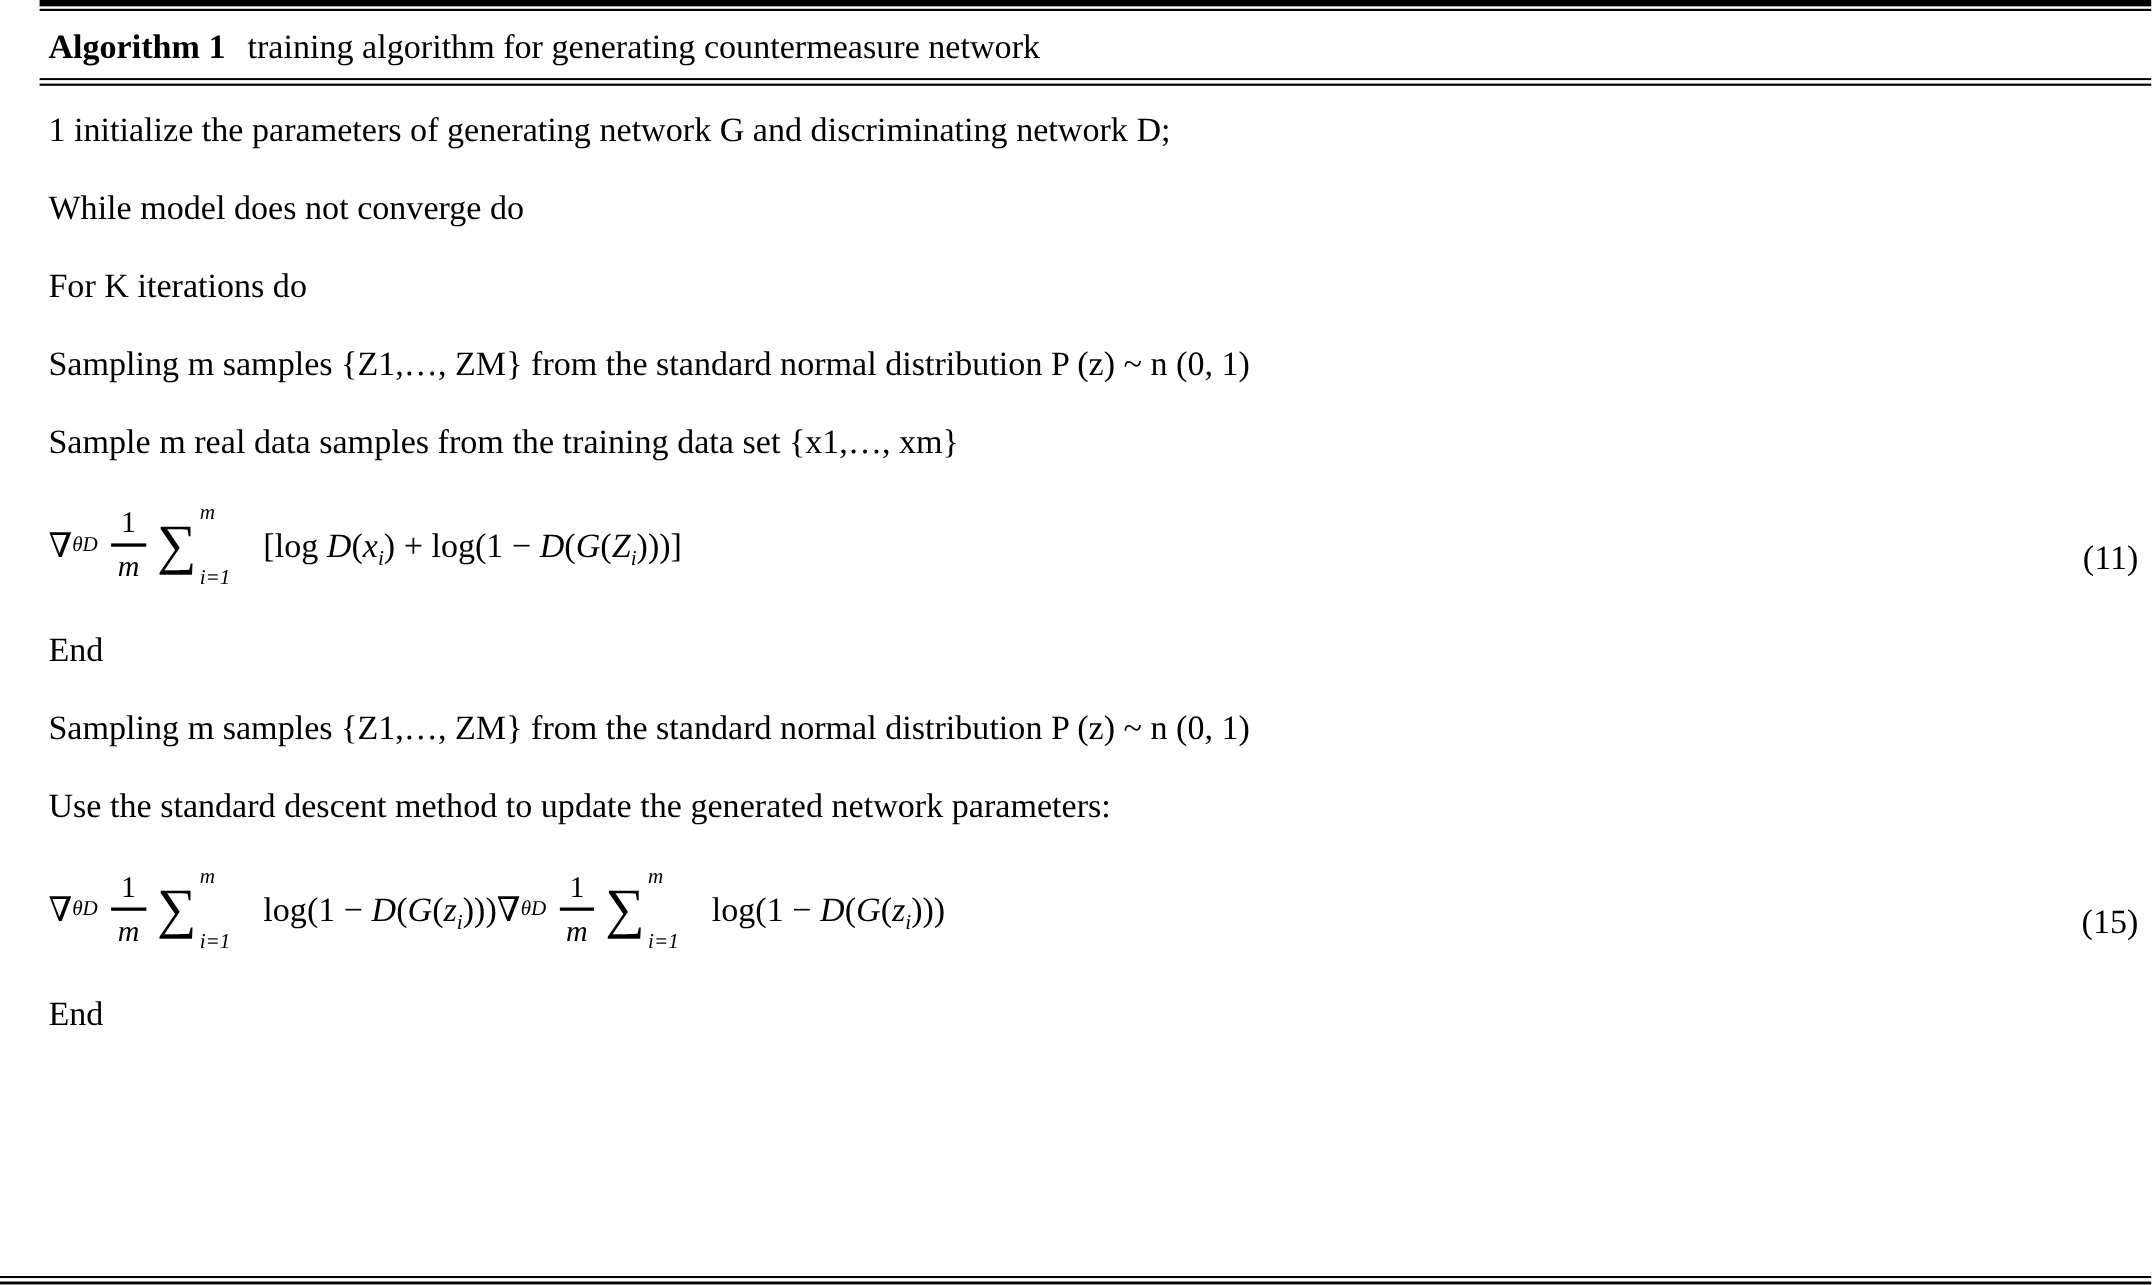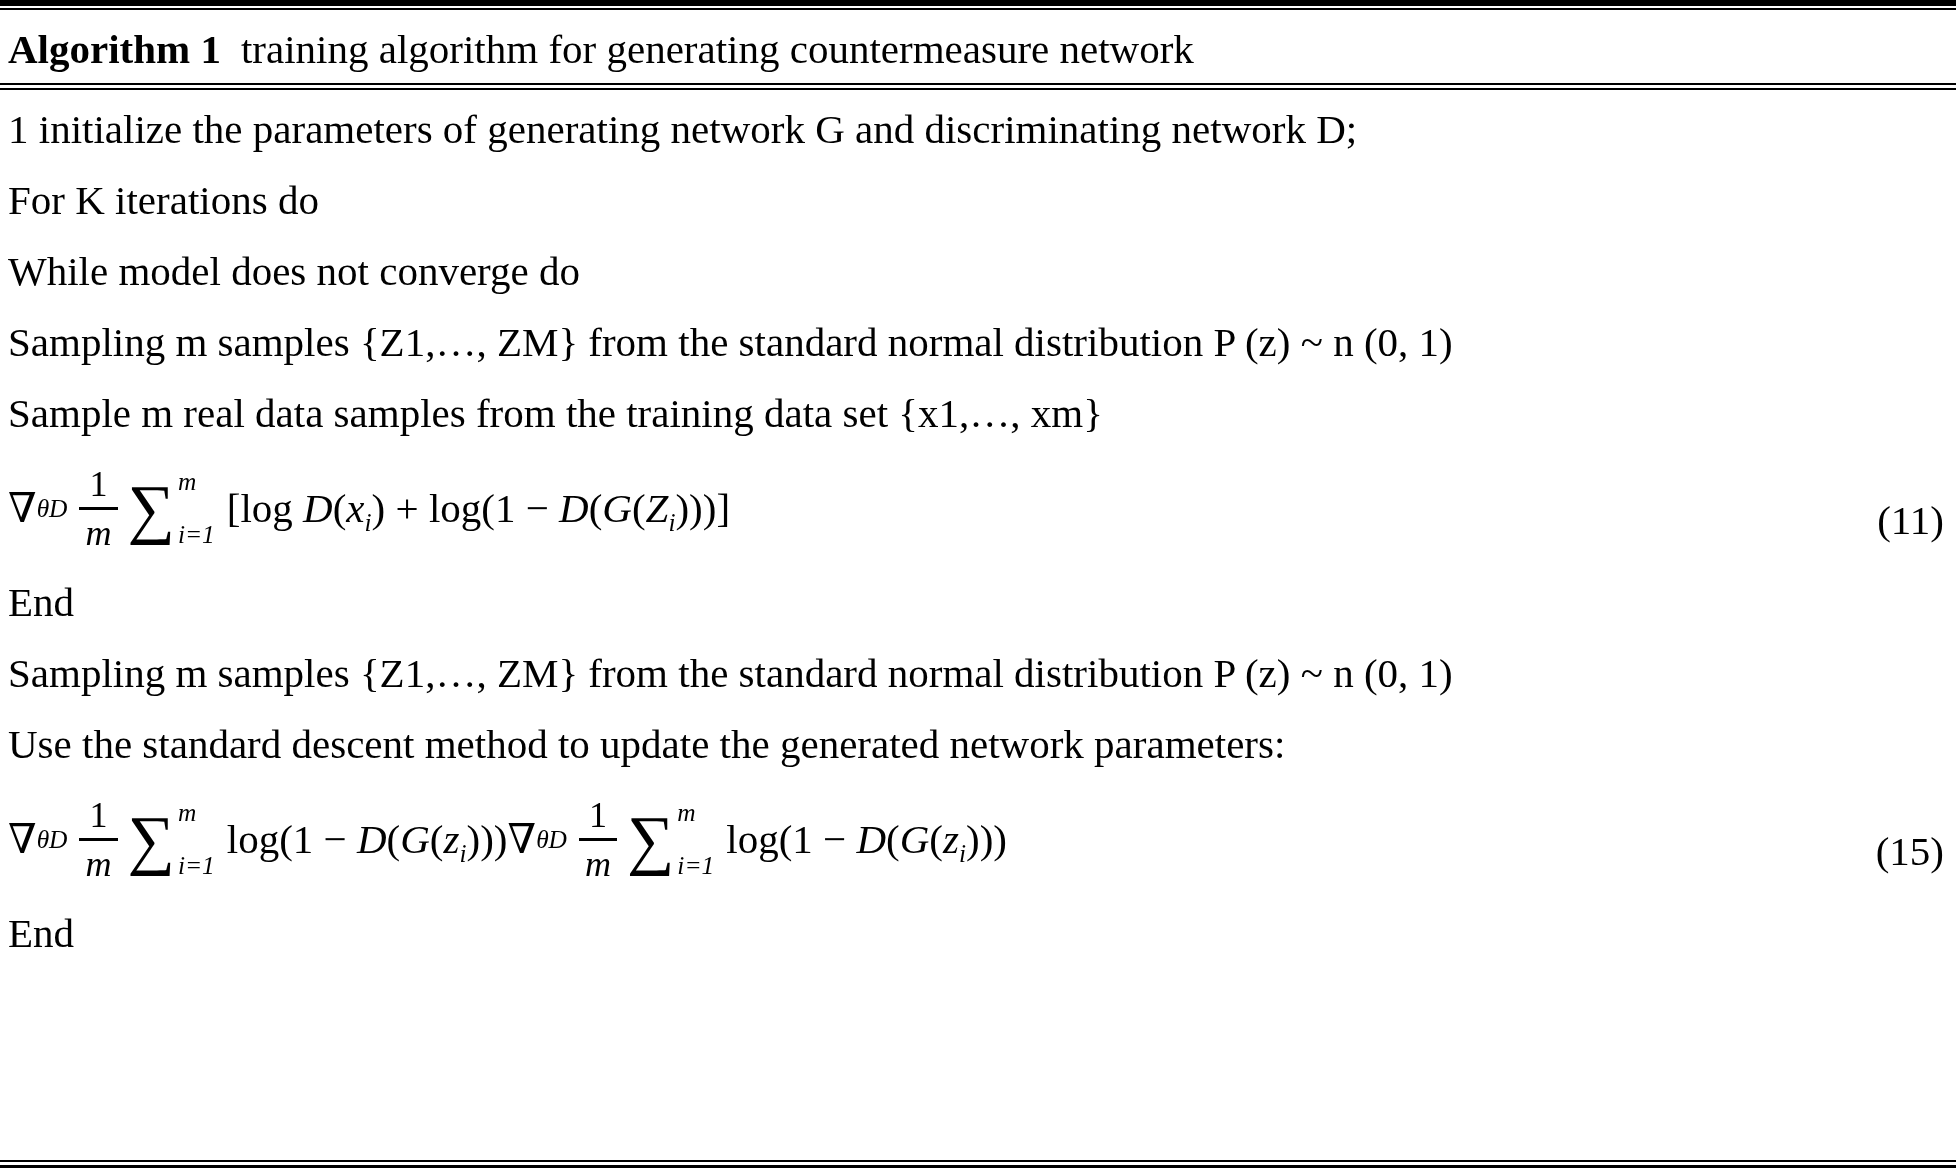--- a/index.html
+++ b/index.html
@@ -1,23 +1,24 @@
 <!DOCTYPE html>
 <html><head>
 <meta charset="utf-8">
 <style>
   html,body{margin:0;padding:0;background:#ffffff;}
   .page{
     position:relative;
     width:1956px;height:1168px;
     background:#ffffff;color:#000;
     font-family:"Liberation Serif","DejaVu Serif",serif;
-    font-size:41px;
+    font-size:31px;
     box-sizing:border-box;
     overflow:hidden;
+    padding-left:36px;
   }
   .rule{background:#000;width:100%;}
   .rule-thick{height:6px;}
   .rule-gap2{height:2px;background:#fff;}
   .rule-thin{height:2px;}
   .rule-gap3{height:3px;background:#fff;}
   .rule-thin3{height:3px;}
 
   .header{
     padding:14px 8px 8px 8px;
@@ -52,21 +53,21 @@
   .frac .num{padding:0 6px 5px 6px;}
   .frac .den{border-top:3px solid #000;padding:5px 6px 0 6px;font-style:italic;}
   .sum{display:inline-flex;align-items:center;margin:0 2px;}
   .sigma{font-size:1.62em;line-height:0.95;}
   .limits{
     display:inline-flex;flex-direction:column;align-items:flex-start;
     justify-content:space-between;
     height:78px;font-size:0.62em;line-height:1;
     margin-left:3px;font-style:italic;
   }
-  .expr{margin-left:10px;}
+  .expr{margin-left:28px;}
   .expr sub,.lim sub{font-style:italic;}
   sub{font-size:0.62em;line-height:0;}
   .eq-num{margin-left:auto;padding-right:4px;margin-top:23px;}
 
   .bottom-rules{position:absolute;left:0;right:0;bottom:0;}
 </style>
 </head>
 <body>
 
 <div class="page">
@@ -79,22 +80,22 @@
     <span class="label">Algorithm 1</span><span>training algorithm for generating countermeasure network</span>
   </div>
 
   <div class="rule rule-thin"></div>
   <div class="rule-gap3"></div>
   <div class="rule rule-thin"></div>
 
   <div class="content">
 
     <div class="line">1 initialize the parameters of generating network G and discriminating network D;</div>
+    <div class="line">While model does not converge do</div>
     <div class="line">For K iterations do</div>
-    <div class="line">While model does not converge do</div>
     <div class="line">Sampling m samples {Z1,…, ZM} from the standard normal distribution P (z) ~ n (0, 1)</div>
     <div class="line">Sample m real data samples from the training data set {x1,…, xm}</div>
 
     <div class="equation">
       <span class="group">
         <span class="nabla">∇</span>
           <span class="nsub">θD</span>
         <span class="frac">
           <span class="num">1</span>
           <span class="den">m</span>

